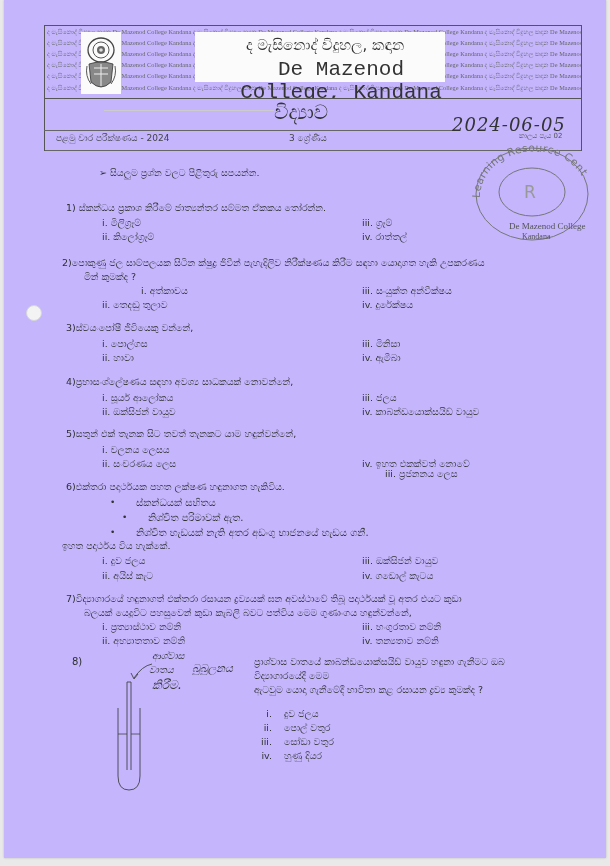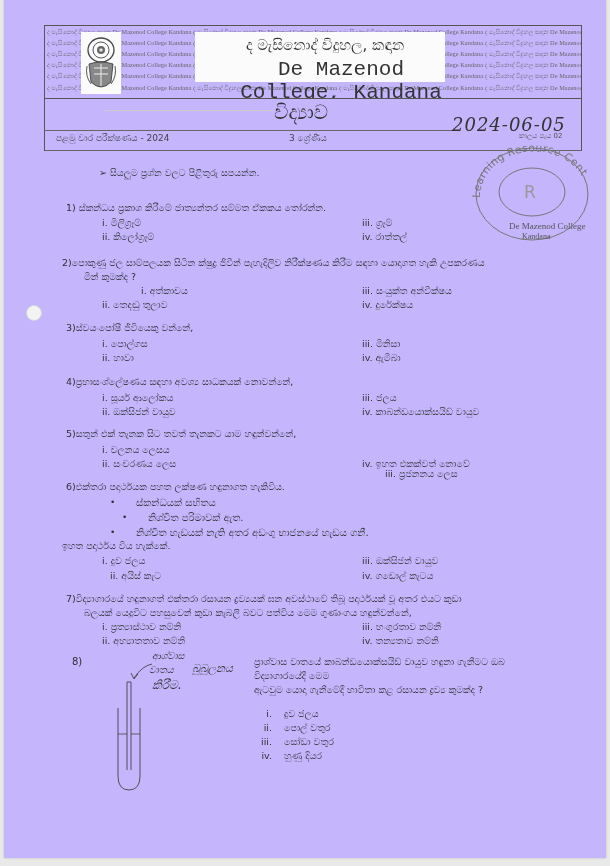--- a/index.html
+++ b/index.html
@@ -165,21 +165,21 @@
     <div class="opt" style="left:358px; top:458px;">iv. ඉහත එකක්වත් නොවේ</div>
   </div>
 
   <div>
     <div class="q" style="left:62px; top:481px;"><span>6)</span><span>එක්තරා පදාර්ථයක පහත ලක්ෂණ හඳුනාගත හැකිවිය.</span></div>
     <div class="bullet" style="left:132px; top:497px;">ස්කන්ධයක් සහිතය</div>
     <div class="bullet" style="left:144px; top:512px;">නිශ්චිත පරිමාවක් ඇත.</div>
     <div class="bullet" style="left:132px; top:527px;">නිශ්චිත හැඩයක් නැති අතර අඩංගු භාජනයේ හැඩය ගනී.</div>
     <div class="q" style="left:58px; top:540px;">ඉහත පදාර්ථය විය හැක්කේ.</div>
     <div class="opt" style="left:98px; top:555px;">i. දුව ජලය</div>
-    <div class="opt" style="left:106px; top:570px;">ii. අයිස් කැට</div>
+    <div class="opt" style="left:98px; top:570px;">ii. අයිස් කැට</div>
     <div class="opt" style="left:358px; top:555px;">iii. ඔක්සිජන් වායුව</div>
     <div class="opt" style="left:358px; top:570px;">iv. ගඩොල් කැටය</div>
   </div>
 
   <div>
     <div class="q" style="left:62px; top:593px;"><span>7)</span><span>විද්‍යාගාරයේ හඳුනාගත් එක්තරා රසායන ද්‍රව්‍යයක් ඝන අවස්ථාවේ තිබූ පදාර්ථයක් වූ අතර එයට කුඩා</span></div>
     <div class="q" style="left:80px; top:607px;">බලයක් යෙදූවිට පහසුවෙන් කුඩා කැබලි බවට පත්විය මෙම ගුණාංගය හඳුන්වන්නේ,</div>
     <div class="opt" style="left:98px; top:621px;">i. ප්‍රත්‍යාස්ථාව නම්නි</div>
     <div class="opt" style="left:98px; top:635px;">ii. අභ්‍යාතතාව නම්නි</div>
     <div class="opt" style="left:358px; top:621px;">iii. භංගුරතාව නම්නි</div>

